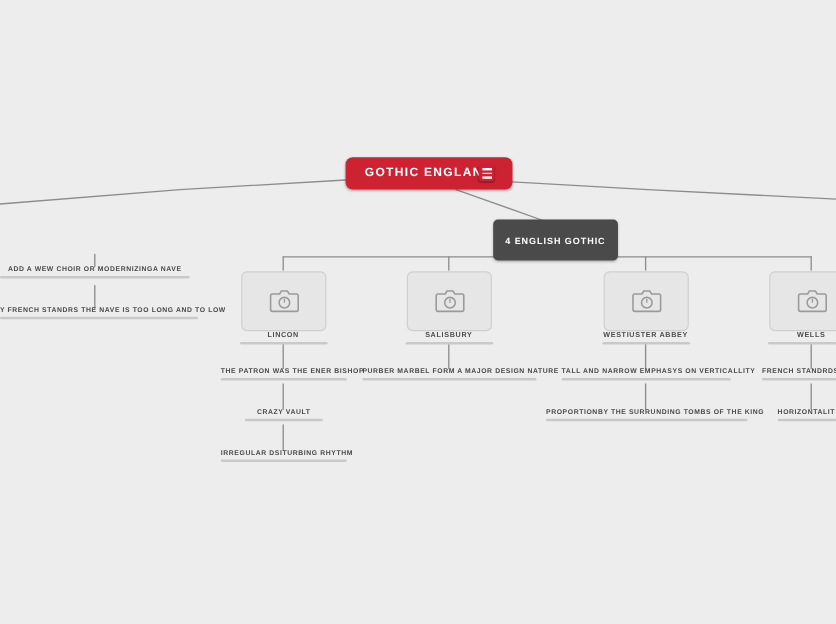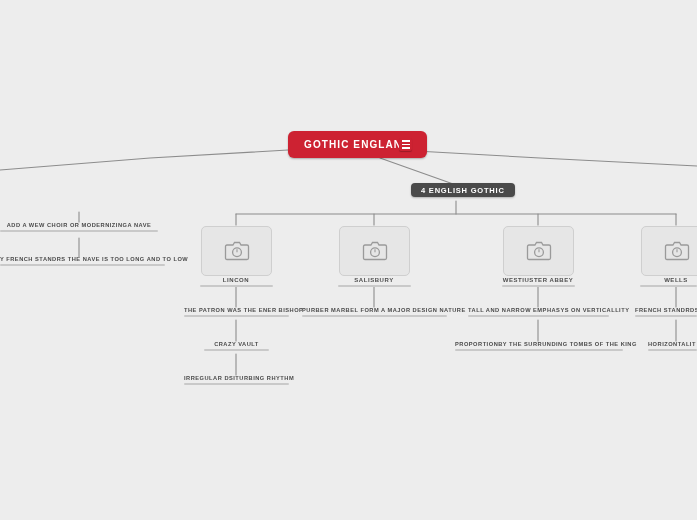--- a/index.html
+++ b/index.html
@@ -54,21 +54,21 @@
   .root-menu i {
     display: block;
     width: 8px; height: 1.5px;
     background: #ffffff;
   }
 
   
   .topic-node {
     position: absolute;
     left: 411px; top: 183px;
-    height: 14px;
+    height: 34px;
     padding: 0 10px;
     display: flex; align-items: center; justify-content: center;
     background: #4a4a4a;
     border-radius: 4px;
     color: #ffffff;
     font-size: 7.5px;
     font-weight: bold;
     letter-spacing: 0.8px;
     white-space: nowrap;
     box-shadow: 0 1px 2px rgba(0,0,0,0.25);

